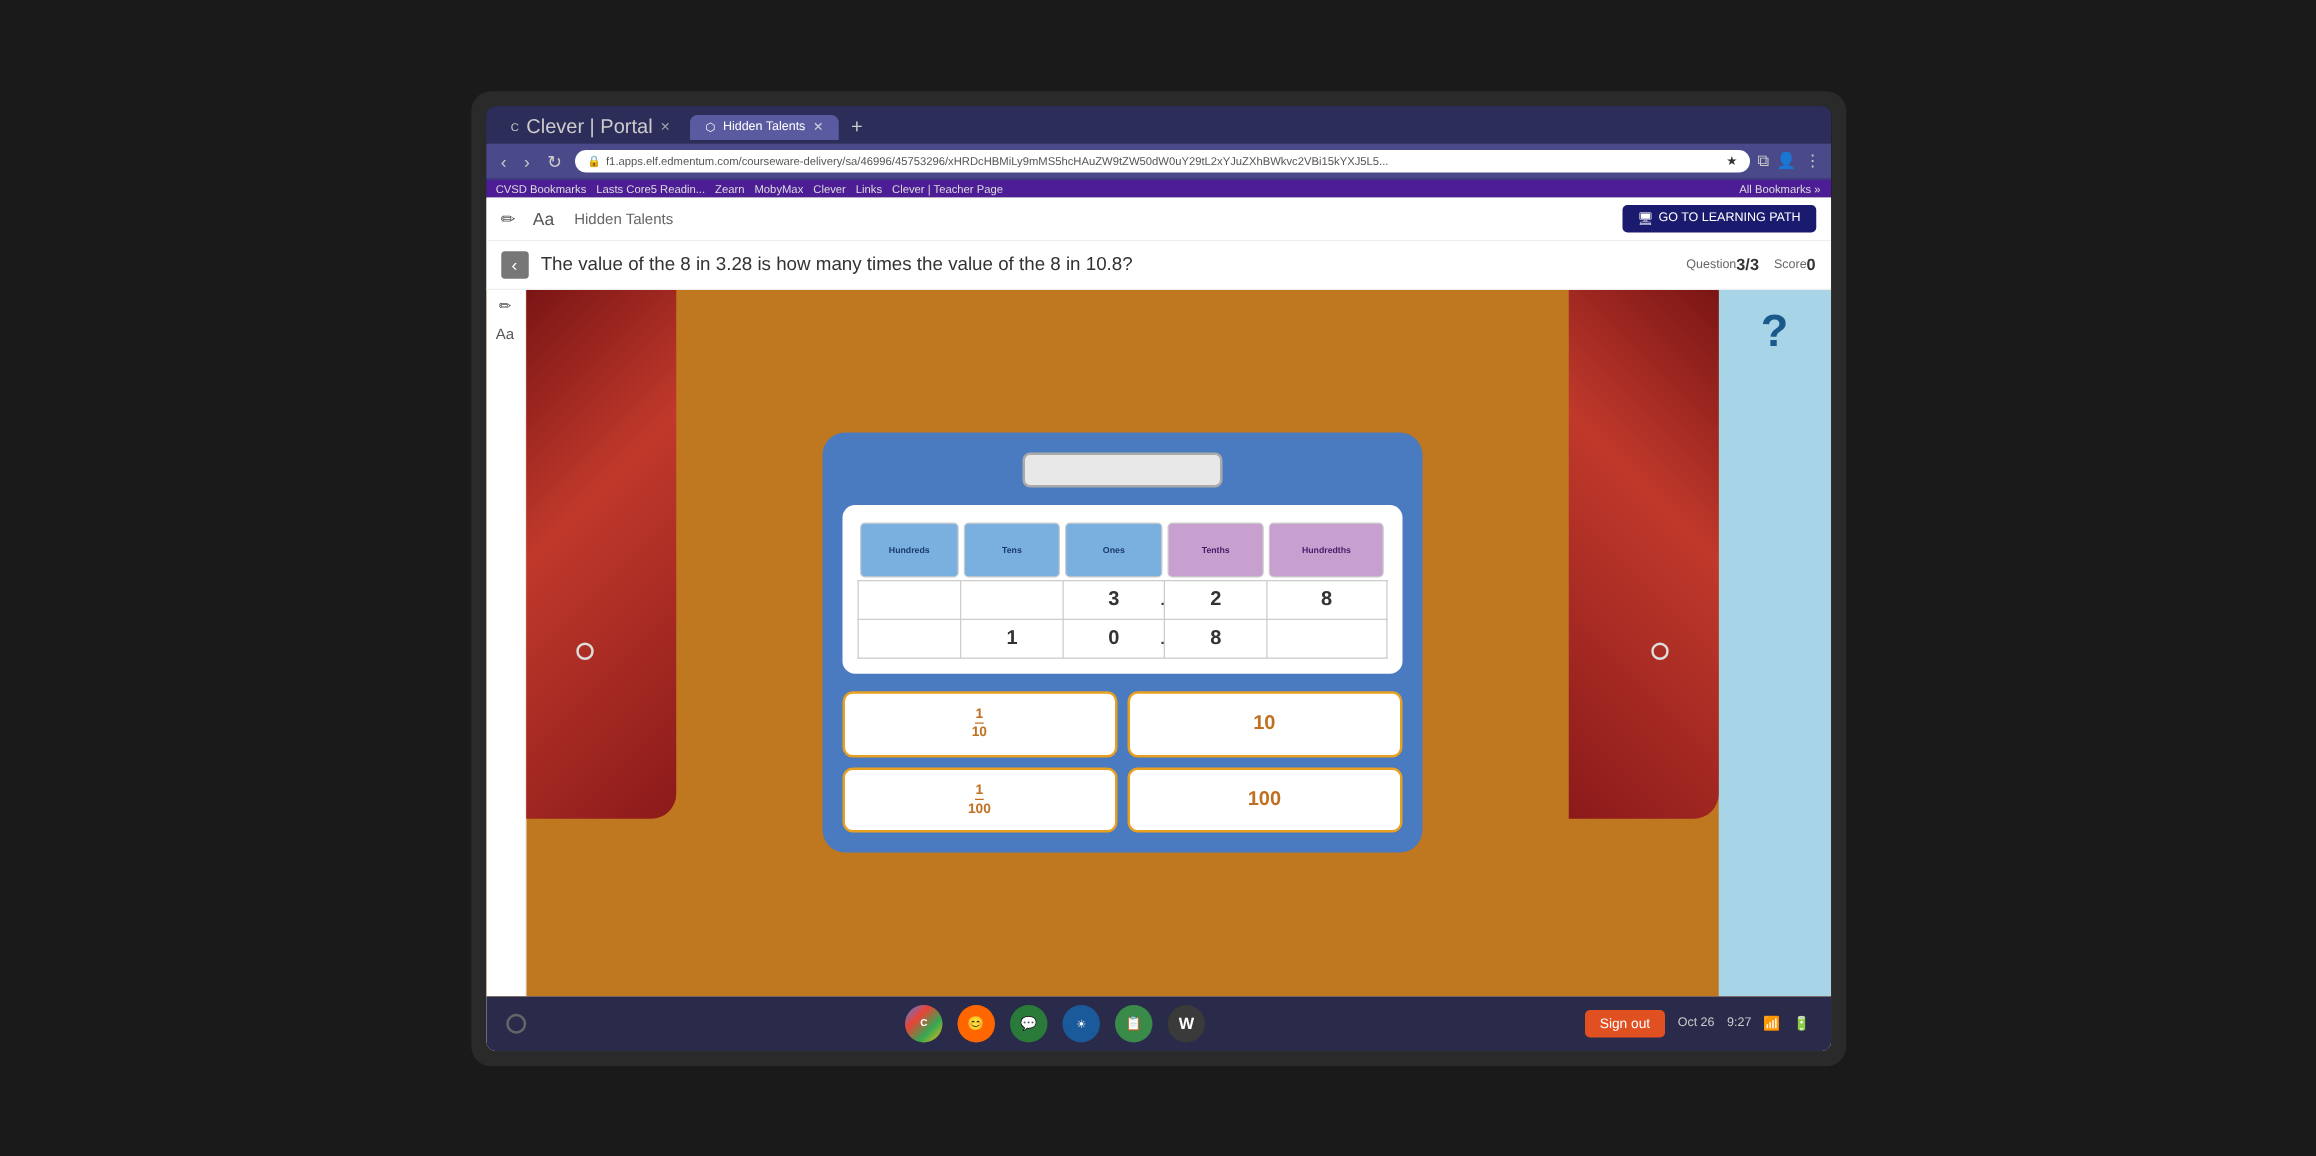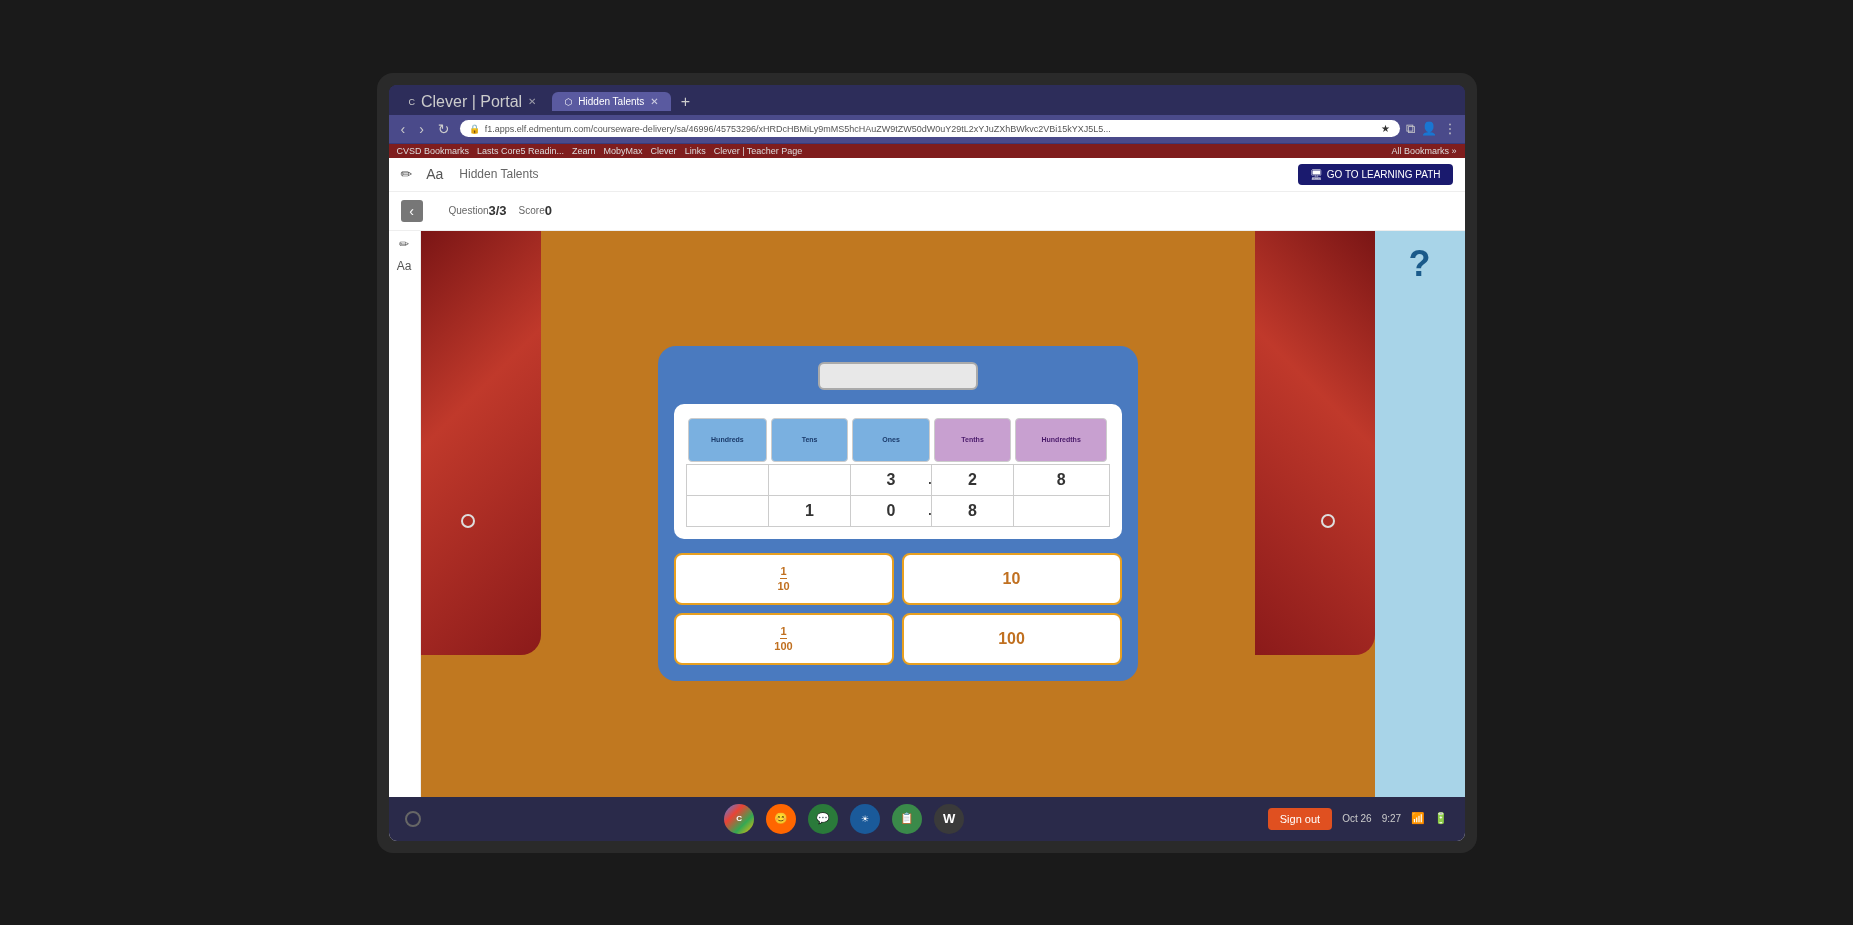--- a/index.html
+++ b/index.html
@@ -123,21 +123,21 @@
     .nav-icon {
       color: #ccc;
       font-size: 13px;
     }
 
     .bookmarks-bar {
       display: flex;
       align-items: center;
       padding: 2px 8px;
       gap: 8px;
-      background: #7f1d1d;
+      background: #4c1d95;
       border-top: 1px solid #3a3a7a;
     }
 
     .bookmark-item {
       font-size: 9px;
       color: #ddd;
       cursor: pointer;
       white-space: nowrap;
     }
 
@@ -547,20 +547,21 @@
         <span style="font-size:14px;color:#555;margin-left:6px;">Aa</span>
         <span class="app-title" style="margin-left:8px;">Hidden Talents</span>
         <button class="go-to-learning-btn">
           <span>🖥</span>
           <span>GO TO LEARNING PATH</span>
         </button>
       </div>
 
       <div class="question-bar">
         <button class="nav-arrow">‹</button>
+        <span class="question-text">The value of the 8 in 3.28 is how many times the value of the 8 in 10.8?</span>
         <div class="question-meta">
           <span class="question-label">Question</span>
           <span class="question-num">3/3</span>
         </div>
         <div class="question-meta" style="margin-left:12px;">
           <span class="score-label">Score</span>
           <span class="score-num">0</span>
         </div>
       </div>
 

